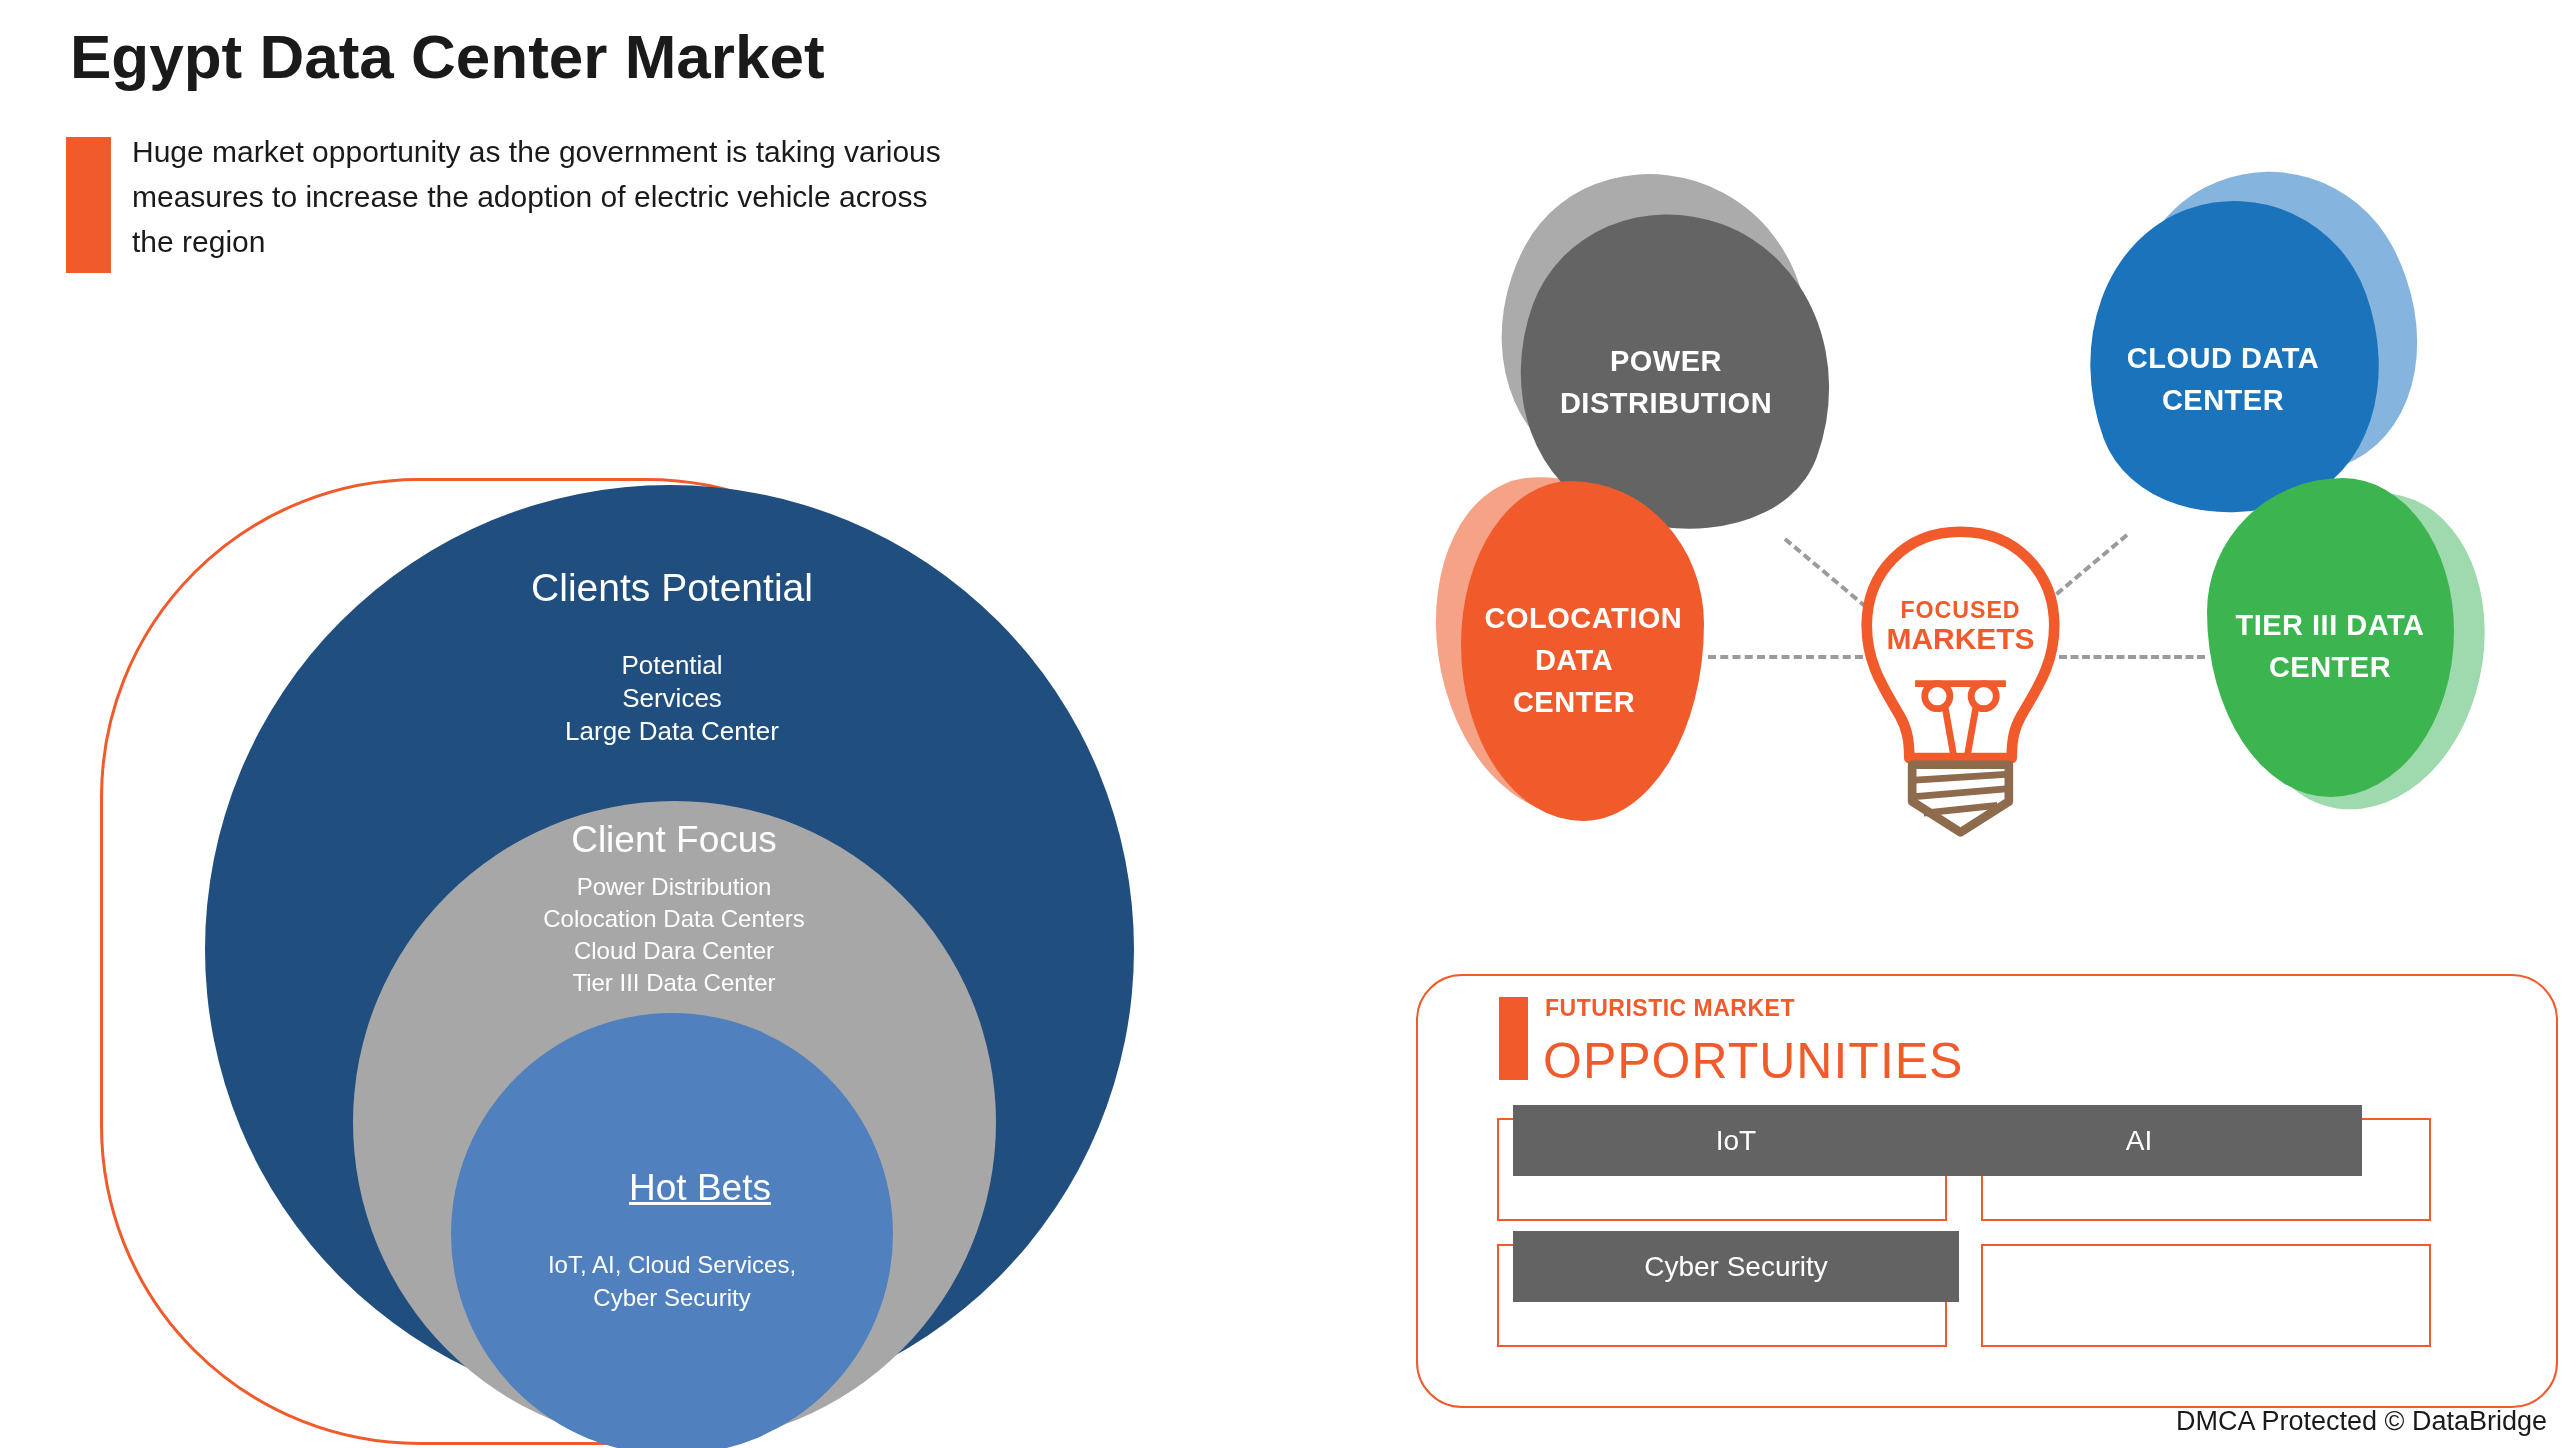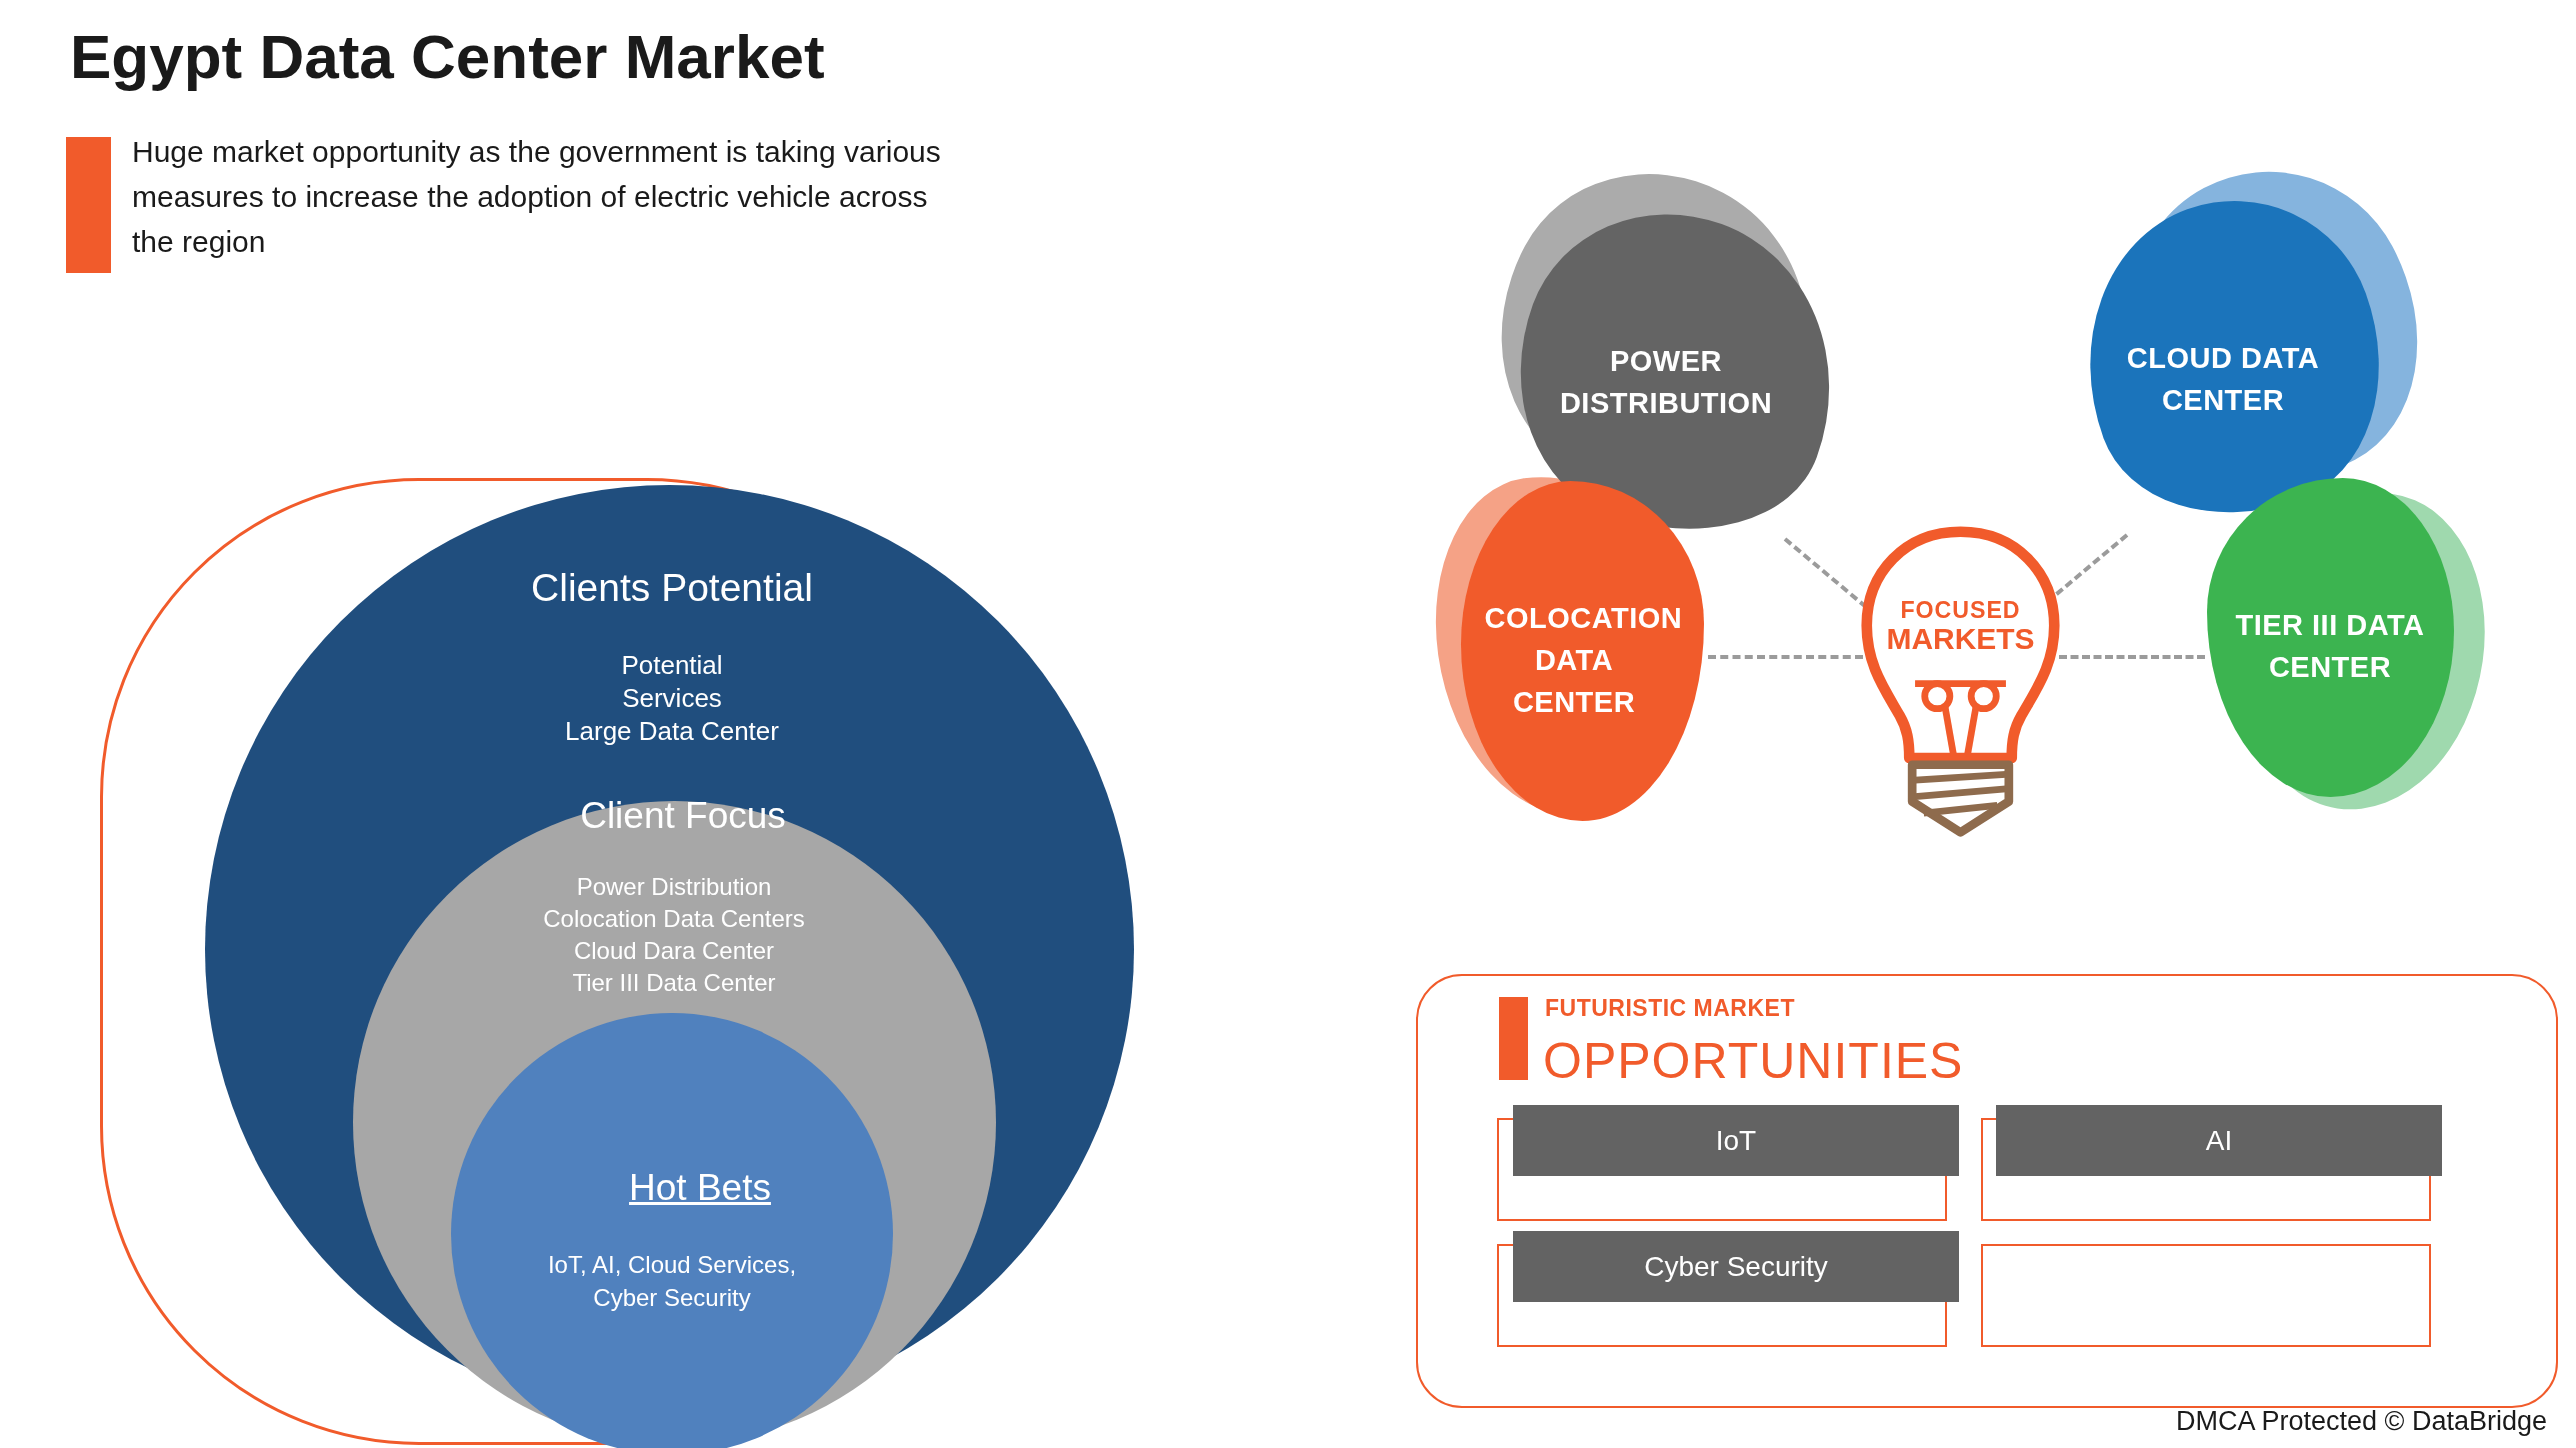--- a/index.html
+++ b/index.html
@@ -22,21 +22,21 @@
     left:100px; top:478px; width:860px; height:961px;
     border:3.9px solid #F15B2B; border-radius:319px; background:transparent; z-index:1;
   }
   .circle { border-radius:50%; }
   .c-outer { left:205px; top:485px; width:929px; height:929px; background:#204E7E; z-index:2; }
   .c-mid   { left:353px; top:801px; width:643px; height:643px; background:#A7A7A7; z-index:3; }
   .c-inner { left:451px; top:1013px; width:442px; height:442px; background:#5081BE; z-index:4; }
   .funnel-text { z-index:5; color:#ffffff; text-align:center; transform:translateX(-50%); }
   .f-outer-title { left:672px; top:566px; font-size:39px; }
   .f-outer-items { left:672px; top:649px; font-size:26px; line-height:33px; }
-  .f-mid-title   { left:674px; top:795px; font-size:37px;margin-left:9px; }
+  .f-mid-title   { left:674px; top:819px; font-size:37px; }
   .f-mid-items   { left:674px; top:871px; font-size:24px; line-height:32px; }
   .f-inner-title { left:700px; top:1167px; font-size:37px;text-decoration:underline; }
   .f-inner-items { left:672px; top:1248px; font-size:24px; line-height:33px; }
 
   
   .blob { position:absolute; }
   .blob-label {
     position:absolute; transform:translate(-50%,-50%); color:#fff; font-weight:bold;
     font-size:29px; line-height:42px; text-align:center; z-index:12; letter-spacing:0.5px;
   }
@@ -73,21 +73,21 @@
   .opp-bar { left:1499px; top:997px; width:29px; height:83px; background:#F15B2B; z-index:3; }
   .opp-t1 { left:1545px; top:995px; font-size:23px; font-weight:bold; color:#F15B2B;
     letter-spacing:0.5px; z-index:3; white-space:nowrap; }
   .opp-t2 { left:1543px; top:1032px; font-size:50px; font-weight:normal; color:#F15B2B;
     letter-spacing:1px; z-index:3; white-space:nowrap; }
   .opp-btn { position:absolute; width:446px; height:71px; background:#636363; z-index:4;
     display:flex; align-items:center; justify-content:center; color:#fff; font-size:28px; }
   .opp-frame { position:absolute; width:446px; height:99px; border:2.9px solid #F15B2B;
     background:transparent; z-index:3; }
   .btn1 { left:1513px; top:1105px; } .fr1 { left:1497px; top:1118px; }
-  .btn2 { left:1996px; top:1105px; } .fr2 { left:1981px; top:1118px; }
+  .btn2 { left:1916px; top:1105px; } .fr2 { left:1981px; top:1118px; }
   .btn3 { left:1513px; top:1231px; } .fr3 { left:1497px; top:1244px; }
   .btn4 { left:1996px; top:1231px; } .fr4 { left:1981px; top:1244px; }
 
   .dmca { left:2176px; top:1406px; font-size:27px; color:#1a1a1a; white-space:nowrap; }
 </style>
 </head>
 <body>
 
 <div class="stage">
 

